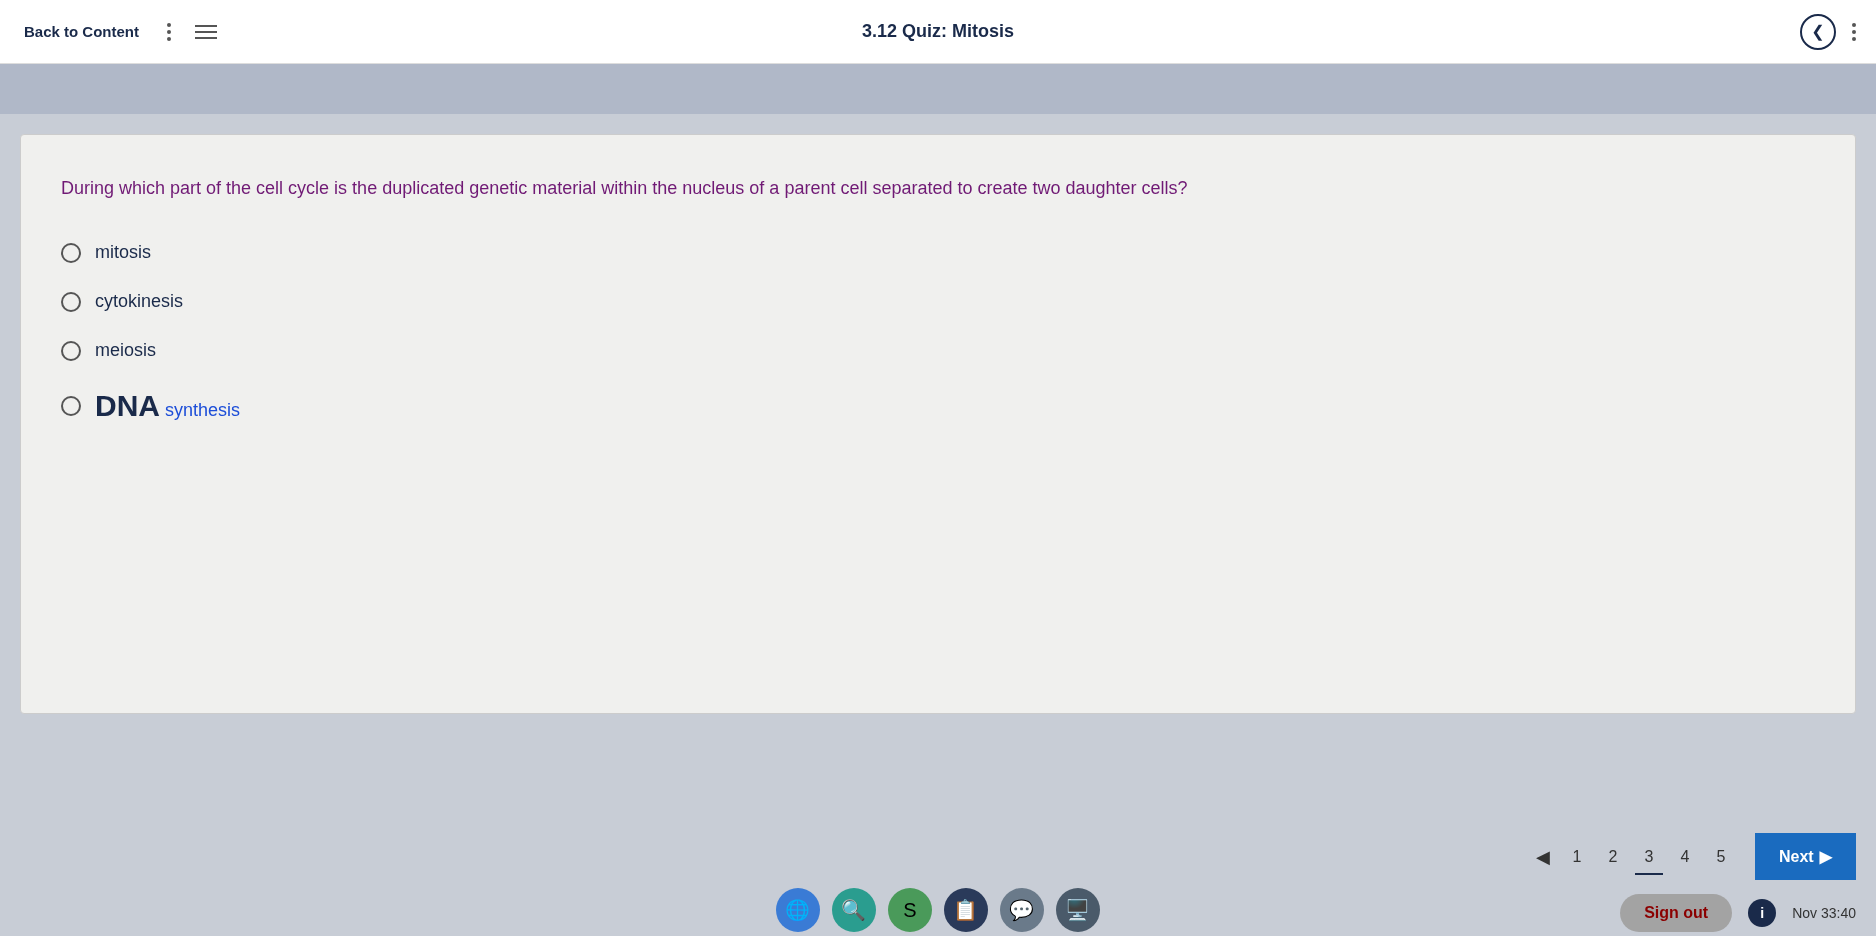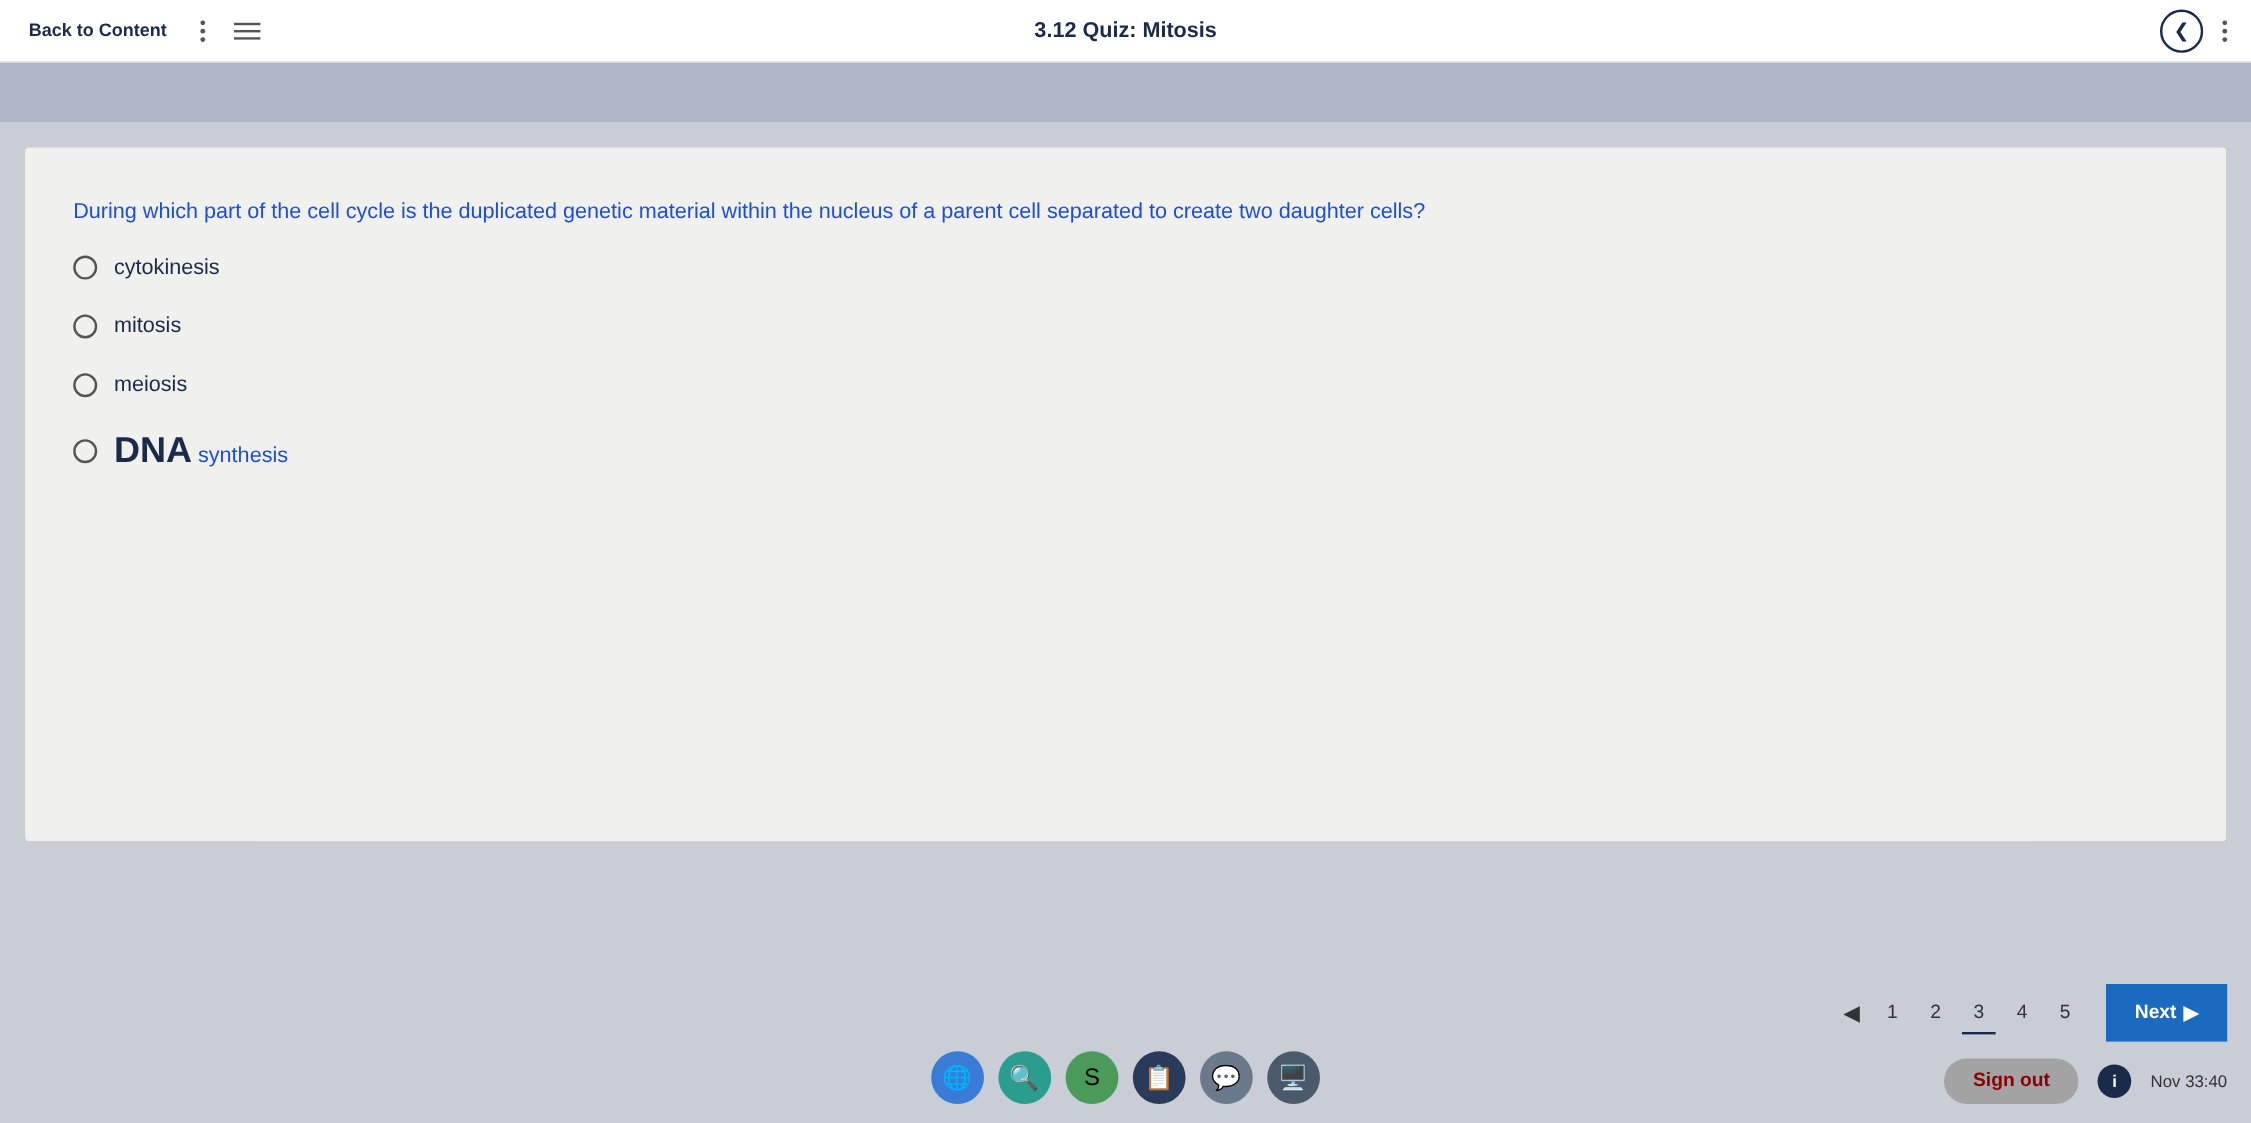--- a/index.html
+++ b/index.html
@@ -10,21 +10,21 @@
       height: 936px;
       overflow: hidden;
       position: relative;
     }
 
     
     .header {
       display: flex;
       align-items: center;
       background: #ffffff;
-      height: 52px;
+      height: 64px;
       padding: 0 16px;
       border-bottom: 1px solid #ddd;
       position: relative;
       z-index: 10;
     }
     .header-left {
       display: flex;
       align-items: center;
       gap: 16px;
       min-width: 260px;
@@ -127,23 +127,23 @@
       background: #f0f0ee;
       border: 1px solid #ccc;
       border-radius: 4px;
       padding: 40px 40px 30px 40px;
       min-height: 580px;
       position: relative;
     }
 
     .question-text {
       font-size: 18px;
-      color: #1d4ed8;
+      color: #701a75;
       line-height: 1.5;
-      margin-bottom: 22px;
+      margin-bottom: 40px;
       max-width: 1400px;
     }
 
     .answer-options {
       display: flex;
       flex-direction: column;
       gap: 28px;
     }
 
     .answer-option {
@@ -338,26 +338,26 @@
 
 <div class="main-content">
 
   <div class="quiz-card">
     <div class="question-text">During which part of the cell cycle is the duplicated genetic material within the nucleus of a parent cell separated to create two daughter cells?</div>
 
     <div class="answer-options">
 
       <div class="answer-option">
         <div class="radio-circle"></div>
-        <span class="option-label">cytokinesis</span>
+        <span class="option-label">mitosis</span>
       </div>
 
       <div class="answer-option">
         <div class="radio-circle"></div>
-        <span class="option-label">mitosis</span>
+        <span class="option-label">cytokinesis</span>
       </div>
 
       <div class="answer-option">
         <div class="radio-circle"></div>
         <span class="option-label">meiosis</span>
       </div>
 
       <div class="answer-option">
         <div class="radio-circle"></div>
         <span class="option-label">

